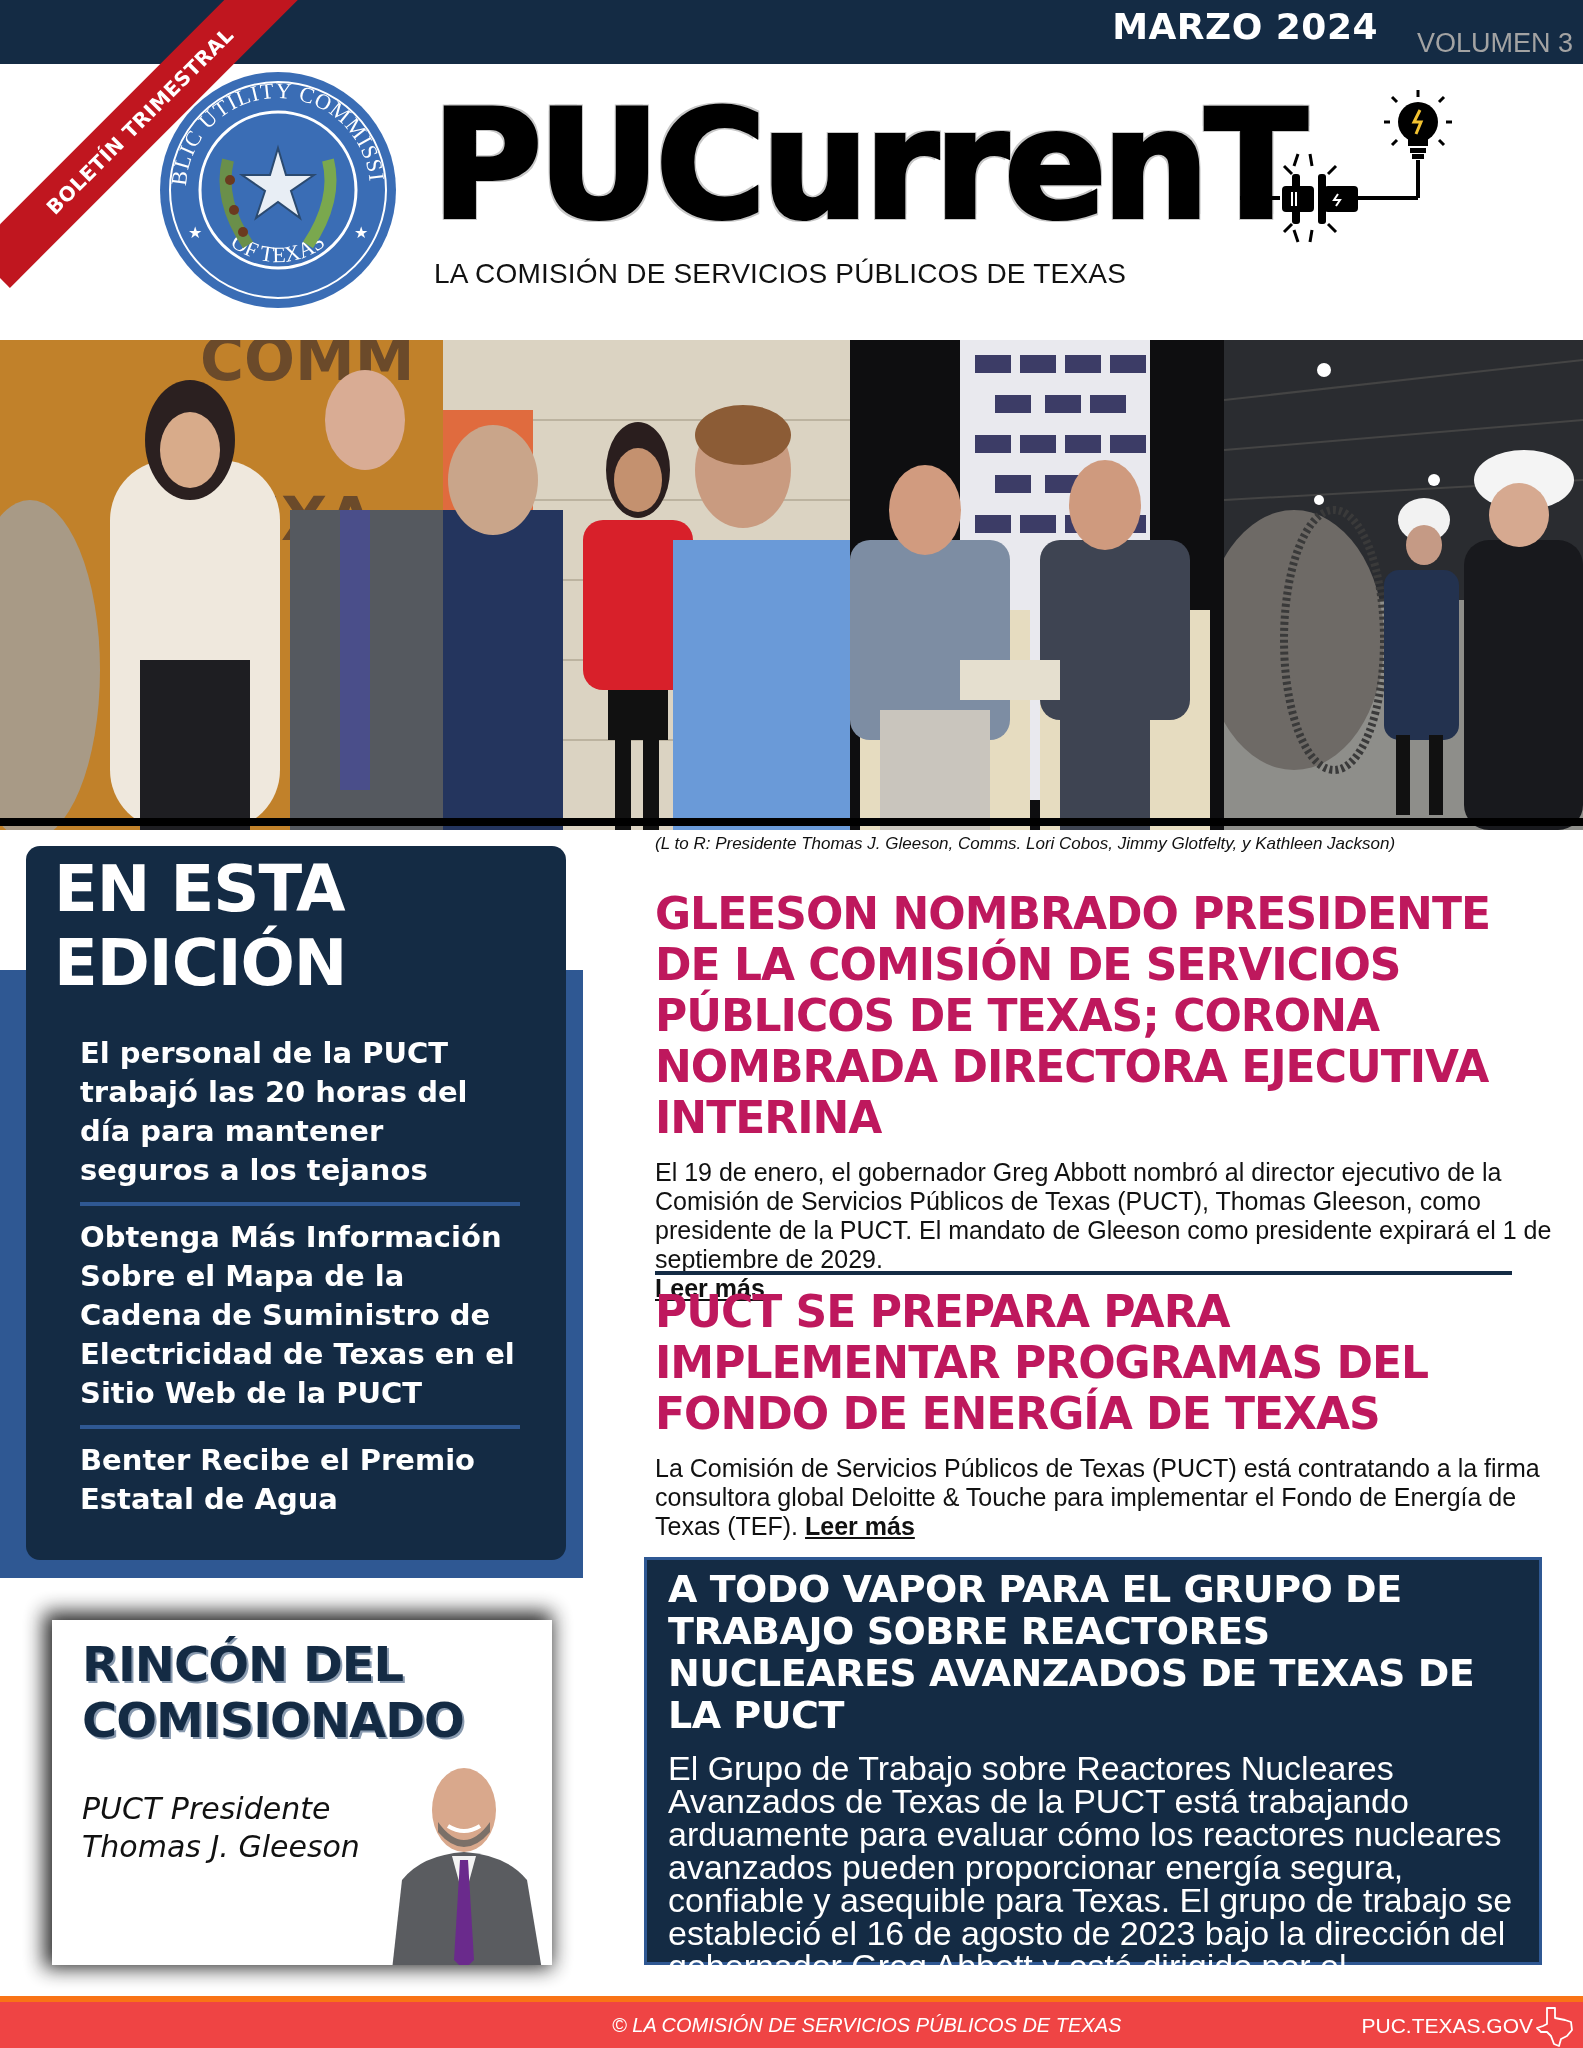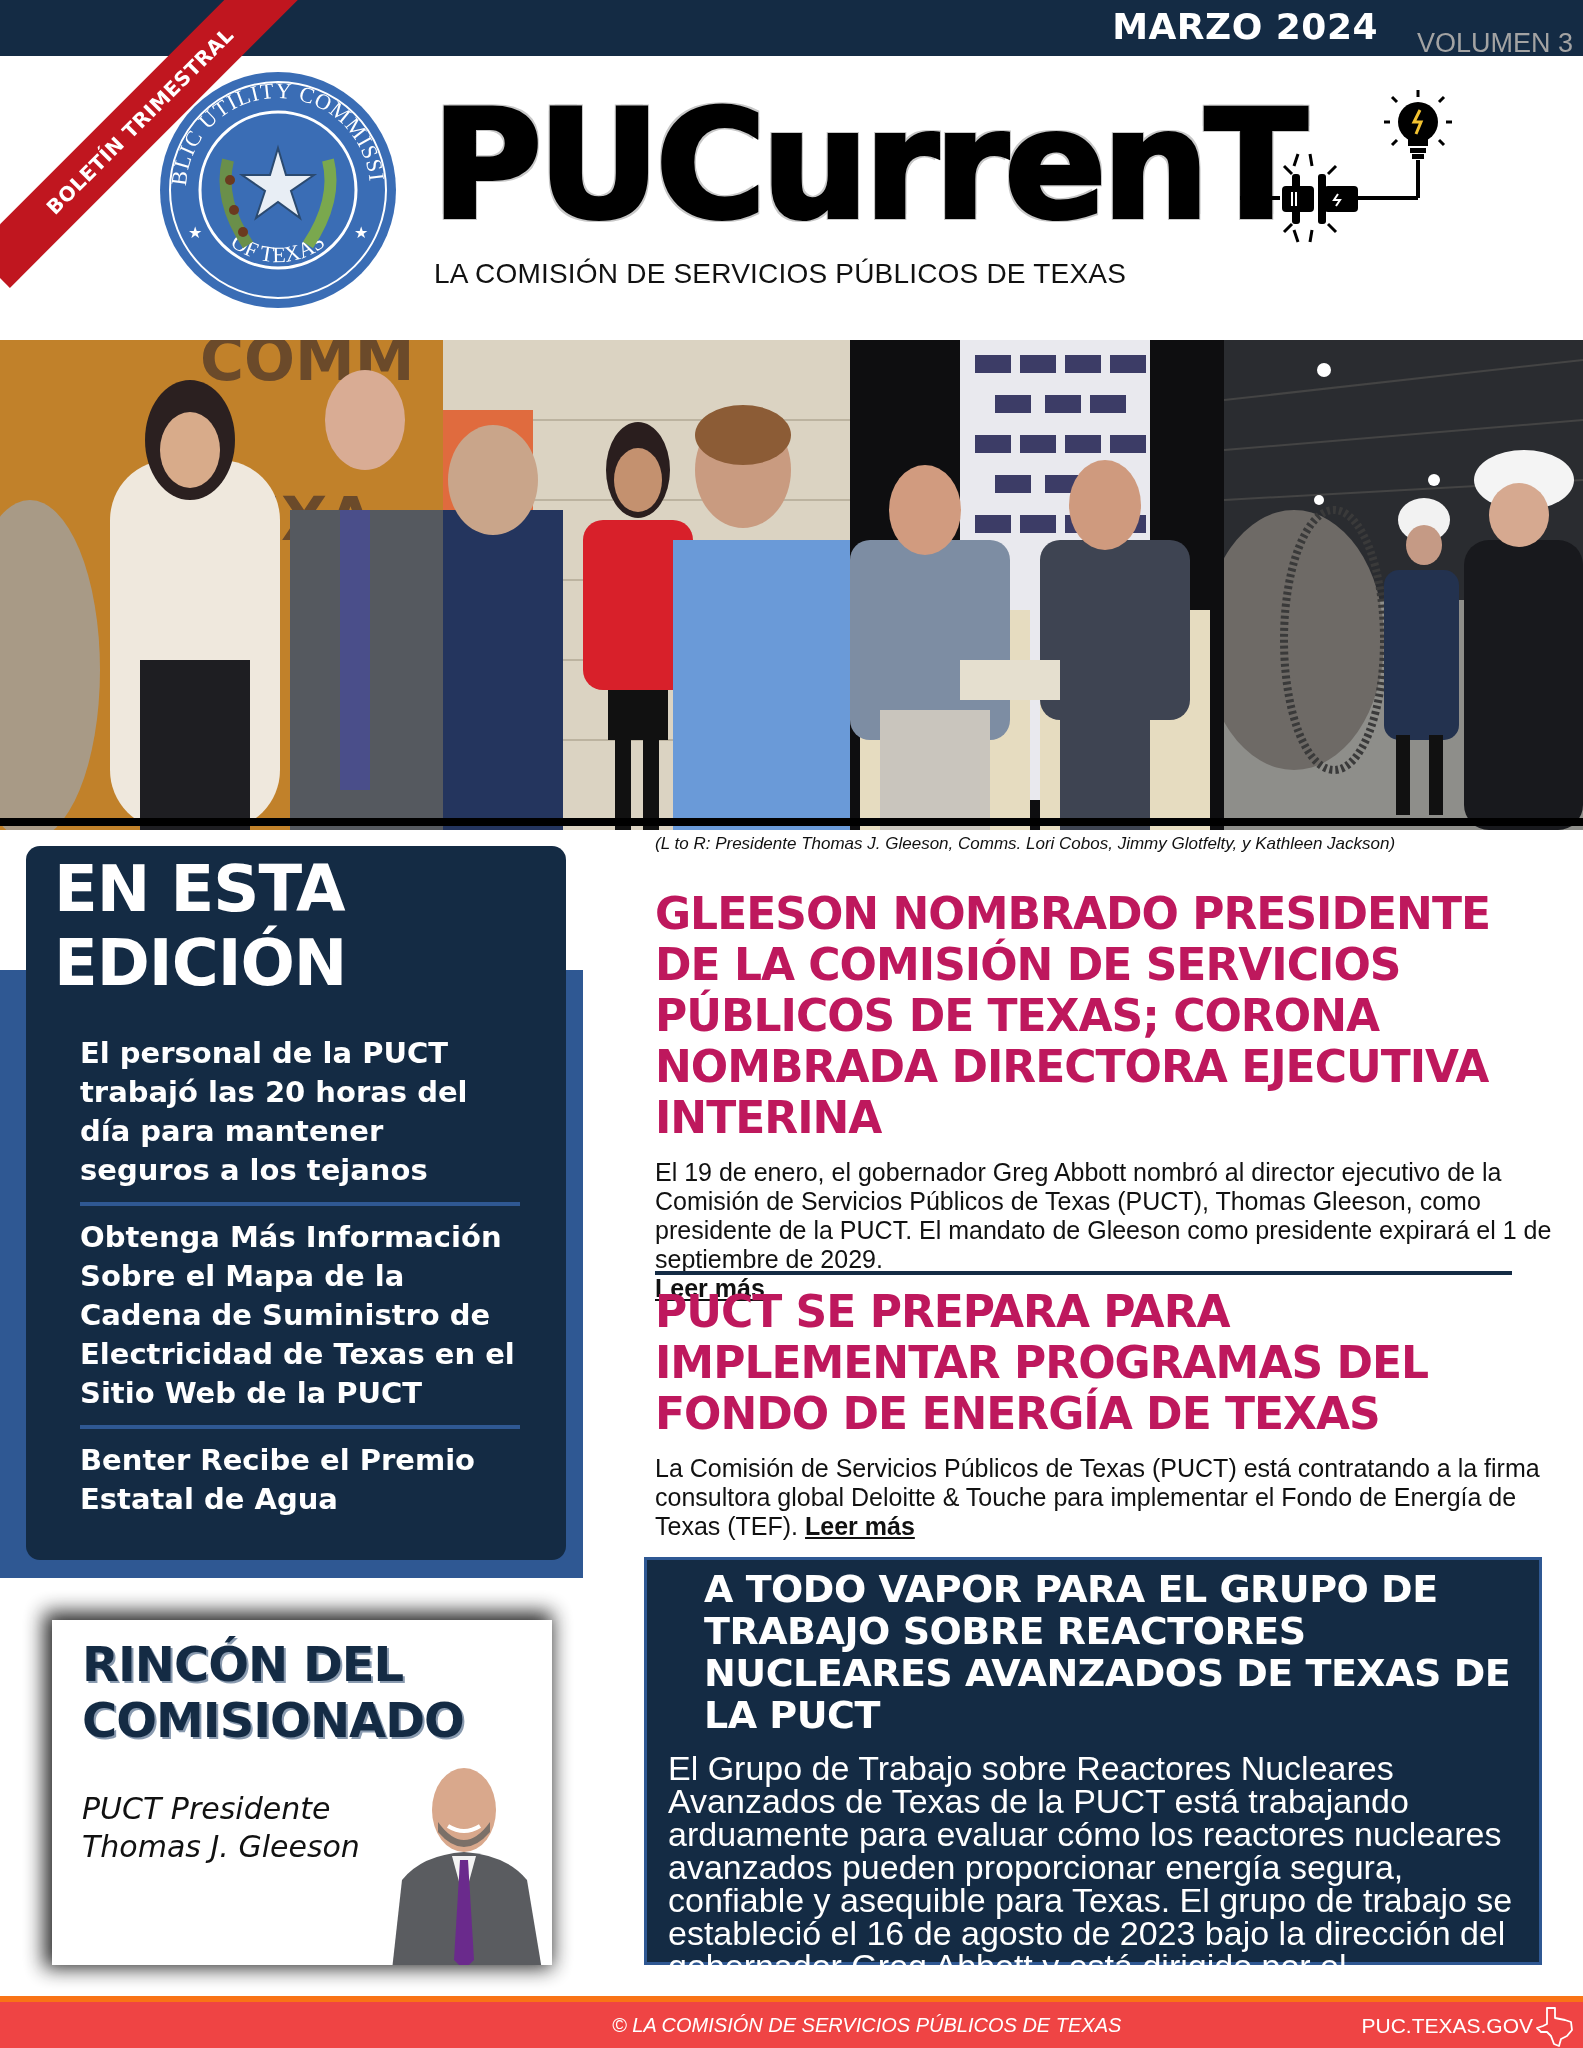--- a/index.html
+++ b/index.html
@@ -1,20 +1,20 @@
 <!DOCTYPE html>
 <html><head>
 <meta charset="utf-8">
 <style>
   * { box-sizing: border-box; margin: 0; padding: 0; }
   html, body { width: 1583px; height: 2048px; background: #ffffff; overflow: hidden; }
   body { position: relative; font-family: "Liberation Sans", sans-serif; color: #111; }
 
   
-  .topbar { position: absolute; left: 0; top: 0; width: 1583px; height: 56px; background: #142b44; }
+  .topbar { position: absolute; left: 0; top: 0; width: 1583px; height: 64px; background: #142b44; }
   .topbar .date { position: absolute; right: 205px; top: 6px; color: #fff; font-family: "DejaVu Sans", sans-serif; font-weight: bold; font-size: 36px; letter-spacing: 0.5px; }
   .topbar .vol { position: absolute; right: 10px; top: 28px; color: #a3a3a3; font-family: "Liberation Sans", sans-serif; font-size: 27px; }
 
   
   .ribbon-wrap { position: absolute; left: 0; top: 0; width: 300px; height: 300px; overflow: hidden; z-index: 5; }
   .ribbon { position: absolute; left: -70px; top: 95px; width: 420px; height: 52px; background: #c0161f; transform: rotate(-45deg); transform-origin: center; display: flex; align-items: center; justify-content: center; }
   .ribbon span { color: #fff; font-family: "DejaVu Sans", sans-serif; font-weight: bold; font-size: 20px; letter-spacing: 0.5px; }
 
   
   .seal { position: absolute; left: 158px; top: 70px; width: 240px; height: 240px; }
@@ -58,21 +58,21 @@
   .art1 p { margin-top: 15px; }
 
   .divider { position: absolute; left: 655px; top: 1271px; width: 857px; height: 4px; background: #142b44; }
 
   .art2 { top: 1286px; }
   .art2 h2 { font-size: 44px; line-height: 51px; }
   .art2 p { margin-top: 15px; }
 
   .art3-box { position: absolute; left: 644px; top: 1557px; width: 898px; height: 408px; background: #142b44; border: 3px solid #2f5893; }
   .art3 { position: absolute; left: 668px; top: 1568px; width: 860px; }
-  .art3 h2 { font-family: "DejaVu Sans", sans-serif; font-weight: bold; font-size: 38px; line-height: 42px; color: #fff; letter-spacing: -0.5px; margin-left: 36px; }
+  .art3 h2 { font-family: "DejaVu Sans", sans-serif; font-weight: bold; font-size: 38px; line-height: 42px; color: #fff; letter-spacing: -0.5px; }
   .art3 p { margin-top: 16px; font-family: "Liberation Sans", sans-serif; font-size: 34px; line-height: 33px; color: #fff; }
 
   
   .footer { position: absolute; left: 0; top: 1996px; width: 1583px; height: 62px; background: #ef4444; border-top: 6px solid #f97316; }
   .footer .copy { position: absolute; left: 612px; top: 12px; color: #fff; font-family: "Liberation Sans", sans-serif; font-style: italic; font-size: 20px; }
   .footer .url { position: absolute; right: 50px; top: 12px; color: #fff; font-family: "Liberation Sans", sans-serif; font-size: 21px; cursor: pointer; }
   .footer .tx { position: absolute; right: 8px; top: 4px; width: 40px; height: 42px; }
 </style>
 </head>
 <body>

